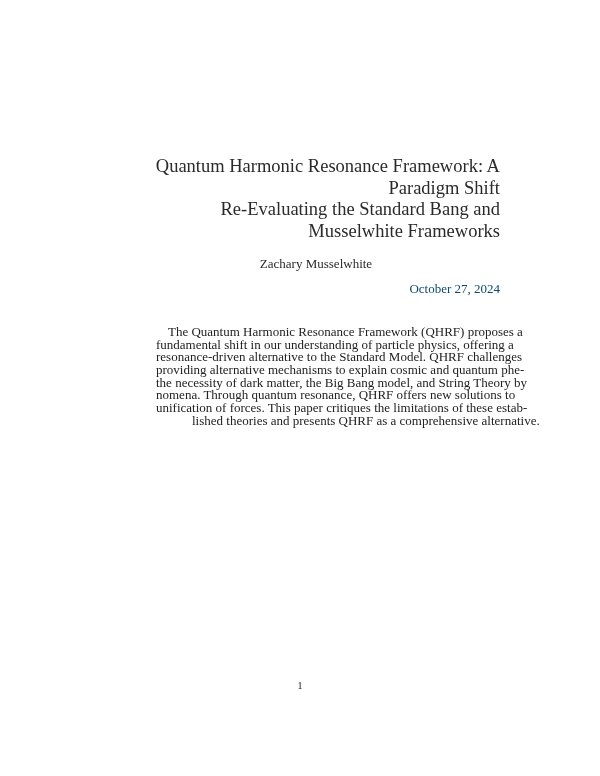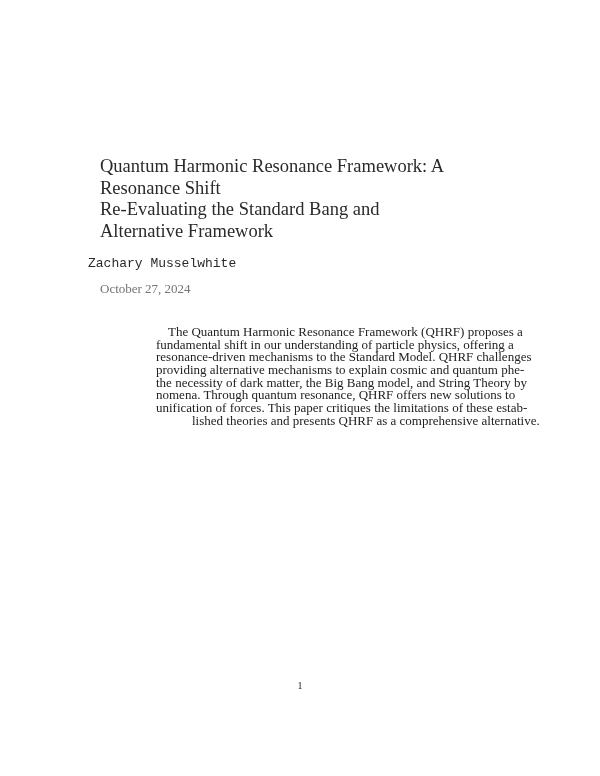--- a/index.html
+++ b/index.html
@@ -19,44 +19,44 @@
       position: absolute;
       left: 0; top: 0;
       width: 600px; height: 776px;
       background: #ffffff;
     }
     .title-block {
       position: absolute;
       left: 100px;
       width: 400px;
       top: 156px;
-      text-align: left;
+      text-align: right;
     }
     .title-line {
       display: block;
       font-size: 18.5px;
       line-height: 21.5px;
       color: #2a2a2a;
       white-space: nowrap;
     }
     .author {
       position: absolute;
-      left: 88px; width: 400px;
+      left: 116px; width: 400px;
       top: 256px;
+      text-align: center;
       font-size: 13px;
       color: #2a2a2a;
-      font-family: Liberation Mono, monospace;
     }
     .date {
       position: absolute;
       left: 100px; width: 400px;
       top: 281px;
-      text-align: left;
+      text-align: right;
       font-size: 13px;
-      color: #737373;
+      color: #0c4a6e;
     }
     .abstract-heading {
       position: absolute;
       left: 100px; width: 400px;
       top: 314px;
       text-align: center;
       font-size: 9.6px;
       font-weight: bold;
       color: #222;
     }
@@ -87,33 +87,33 @@
       color: #222;
     }
   </style>
 </head>
 <body>
 
 <div class="page">
 
   <div class="title-block">
     <span class="title-line">Quantum Harmonic Resonance Framework: A</span>
-    <span class="title-line">Resonance Shift</span>
+    <span class="title-line">Paradigm Shift</span>
     <span class="title-line">Re-Evaluating the Standard Bang and</span>
-    <span class="title-line">Alternative Framework</span>
+    <span class="title-line">Musselwhite Frameworks</span>
   </div>
 
   <div class="author">Zachary Musselwhite</div>
   <div class="date">October 27, 2024</div>
 
 
   <div class="abstract-body">
     <span class="abstract-line first">The Quantum Harmonic Resonance Framework (QHRF) proposes a</span>
     <span class="abstract-line">fundamental shift in our understanding of particle physics, offering a</span>
-    <span class="abstract-line">resonance-driven mechanisms to the Standard Model. QHRF challenges</span>
+    <span class="abstract-line">resonance-driven alternative to the Standard Model. QHRF challenges</span>
     <span class="abstract-line">providing alternative mechanisms to explain cosmic and quantum phe-</span>
     <span class="abstract-line">the necessity of dark matter, the Big Bang model, and String Theory by</span>
     <span class="abstract-line">nomena. Through quantum resonance, QHRF offers new solutions to</span>
     <span class="abstract-line">unification of forces. This paper critiques the limitations of these estab-</span>
     <span class="abstract-line last">lished theories and presents QHRF as a comprehensive alternative.</span>
   </div>
 
   <div class="page-number">1</div>
 
 </div>

